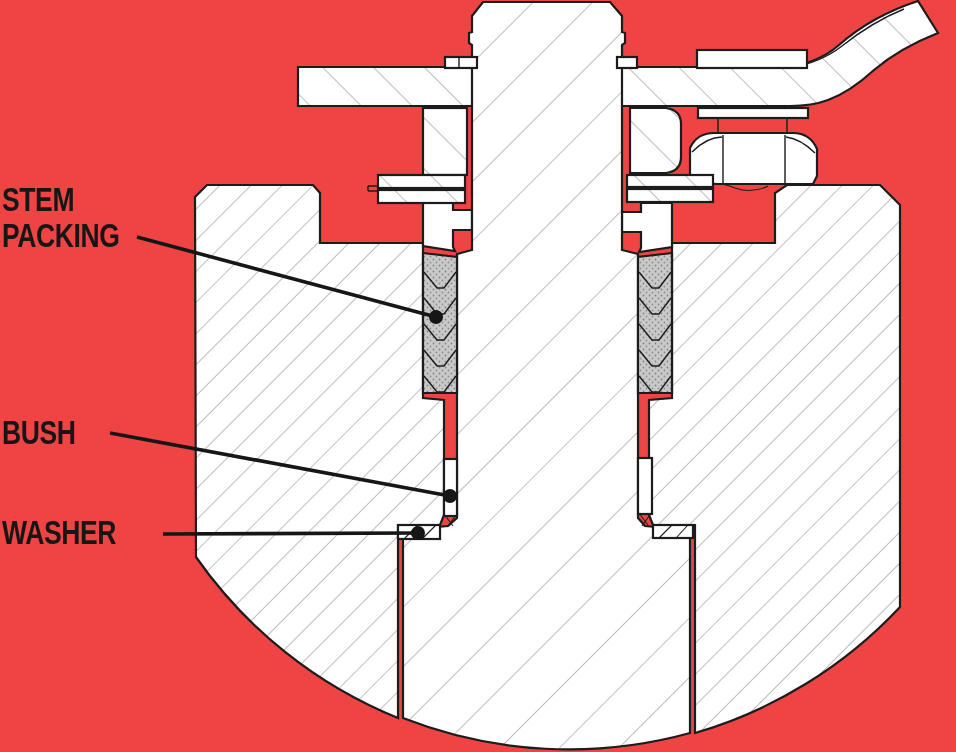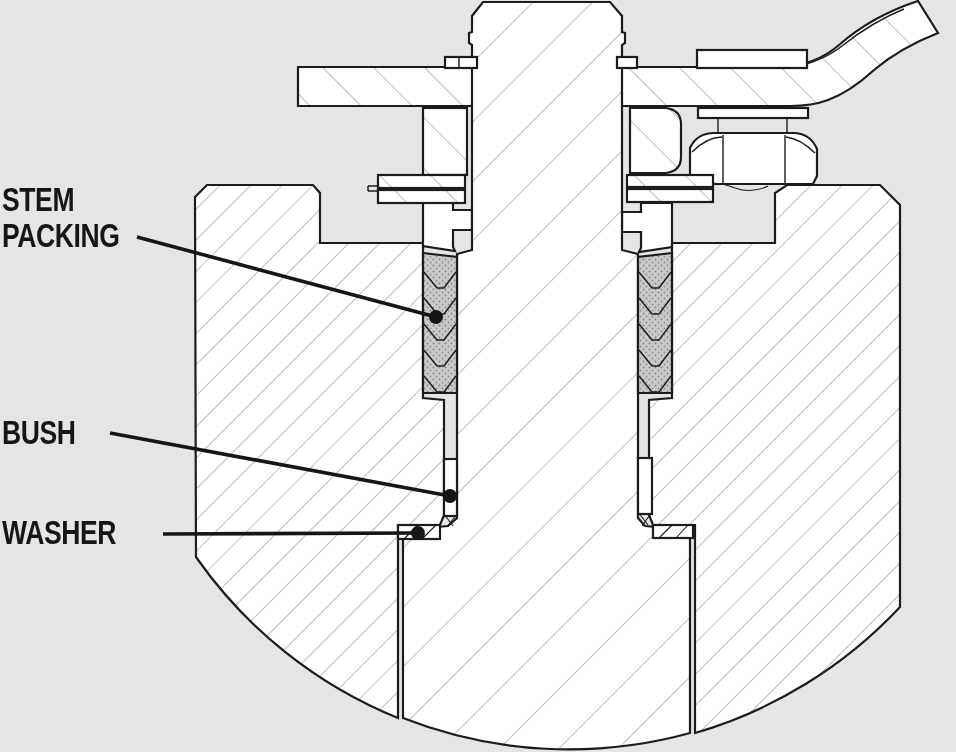--- a/index.html
+++ b/index.html
@@ -1,16 +1,16 @@
 <!DOCTYPE html>
 <html><head>
 <meta charset="utf-8">
 <style>
   html,body{margin:0;padding:0;background:#fff;}
-  #stage{position:relative;width:956px;height:752px;background:#e5e5e5;overflow:hidden;
+  #stage{position:relative;width:956px;height:752px;background:#ef4444;overflow:hidden;
          font-family:"Liberation Sans",sans-serif;}
   svg{position:absolute;left:0;top:0;}
   .outline{stroke:#1c1c1c;stroke-width:2.2;stroke-linejoin:miter;}
   .thin{stroke:#1c1c1c;stroke-width:1.4;fill:none;}
   .hair{stroke:#1c1c1c;stroke-width:1.1;fill:none;}
   .leader{stroke:#161616;stroke-width:3.6;fill:none;}
   .dot{fill:#161616;stroke:none;}
   .lbl{position:absolute;font-weight:700;font-size:34px;line-height:1.02;color:#161616;
        transform:scaleX(.78);transform-origin:0 0;letter-spacing:-.5px;white-space:nowrap;}
 </style>

